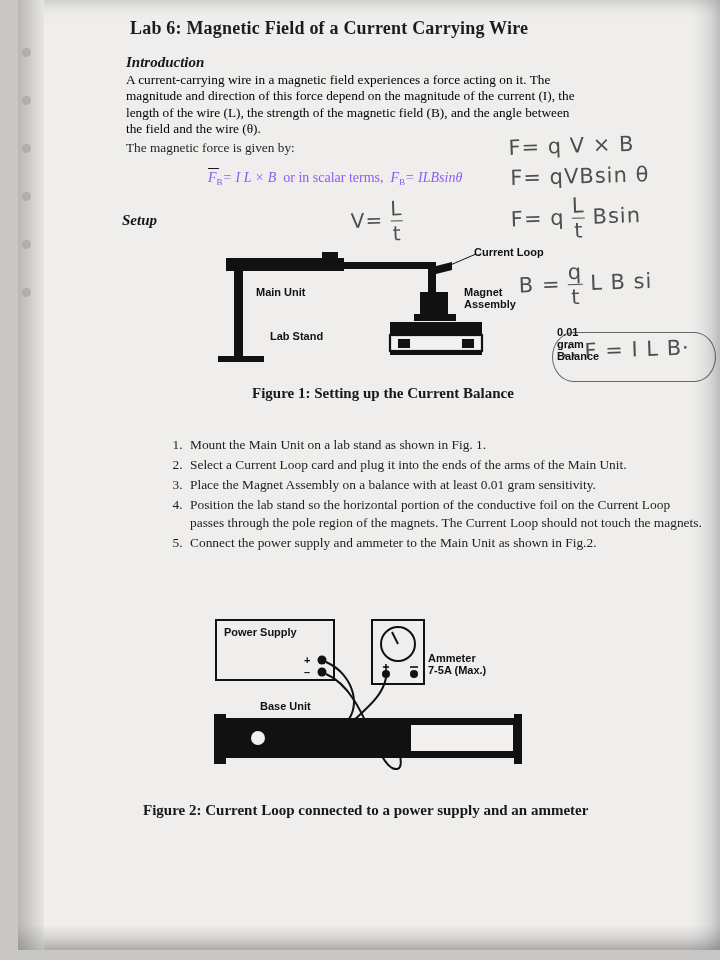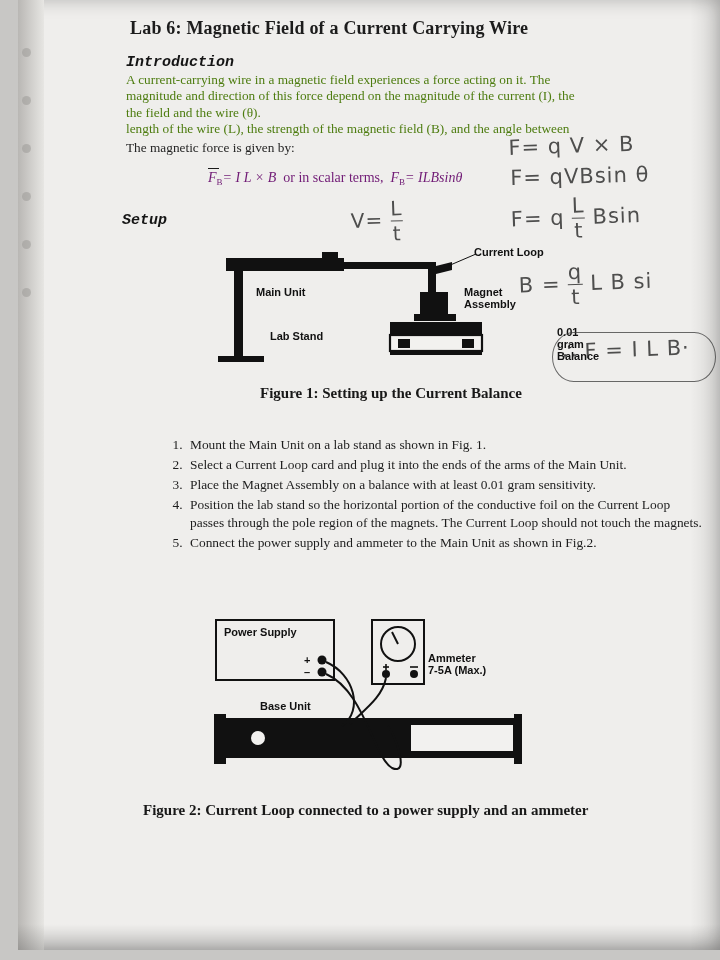--- a/index.html
+++ b/index.html
@@ -61,73 +61,73 @@
     left: 112px; top: 18px;
     width: 520px;
     font-family: "Liberation Serif", serif;
     font-weight: bold;
     font-size: 18px;
     color: #1c1c1c;
     letter-spacing: .2px;
   }
   .h-section {
     position: absolute;
-    font-family: Liberation Mono, monospace;
+    font-family: Liberation Serif, serif;
     font-weight: bold;
     font-style: italic;
     font-size: 15px;
     color: #151515;
   }
   #introHead { left: 108px; top: 54px; }
   #setupHead { left: 104px; top: 212px; font-style: italic; }
 
   .body-text {
     position: absolute;
     left: 108px;
     top: 72px;
     width: 400px;
     font-size: 13.3px;
     line-height: 16.4px;
-    color: #4d7c0f;
+    color: #000000;
     text-align: justify;
   }
   .body-text .l { display: block; white-space: nowrap; }
   .force-line {
     position: absolute;
     left: 108px;
     top: 140px;
     font-size: 13.3px;
     color: #1f1f1f;
   }
   .eqn {
     position: absolute;
     left: 190px;
     top: 170px;
     font-size: 14px;
-    color: #701a75;
+    color: #8b5cf6;
     font-family: "Liberation Serif", serif;
   }
   .eqn i { font-style: italic; }
   .vec { position: relative; display: inline-block; }
   .vec:after {
     content: "";
     position: absolute;
     left: 0; right: -2px; top: -2px;
     border-top: 1px solid #1b1b1b;
   }
   .sub { font-size: 9px; vertical-align: -3px; }
 
   .figcaption {
     position: absolute;
     font-family: "Liberation Serif", serif;
     font-weight: bold;
     font-size: 15px;
     color: #181818;
   }
-  #fig1cap { left: 242px; top: 385px; text-align: right; }
+  #fig1cap { left: 234px; top: 385px; text-align: right; }
   #fig2cap { left: 125px; top: 802px; }
 
   
   ol.steps {
     position: absolute;
     left: 142px;
     top: 436px;
     width: 520px;
     margin: 0;
     padding: 0 0 0 26px;
@@ -195,22 +195,22 @@
       &nbsp;<br>&nbsp;<br>&nbsp;
     </div>
 
     <div class="title">Lab 6: Magnetic Field of a Current Carrying Wire</div>
 
     <div class="h-section" id="introHead">Introduction</div>
 
     <div class="body-text">
       <span class="l">A current-carrying wire in a magnetic field experiences a force acting on it. The</span>
       <span class="l">magnitude and direction of this force depend on the magnitude of the current (I), the</span>
+      <span class="l">length of the wire (L), the strength of the magnetic field (B), and the angle between</span>
       <span class="l">the field and the wire (θ).</span>
-      <span class="l">length of the wire (L), the strength of the magnetic field (B), and the angle between</span>
     </div>
 
     <div class="force-line">The magnetic force is given by:</div>
 
     <div class="eqn">
       <i class="vec">F</i><span class="sub">B</span><i>= I L × B</i>
       &nbsp;<span>or  in scalar terms,</span>&nbsp;
       <i>F</i><span class="sub">B</span><i>= ILBsinθ</i>
     </div>
 

